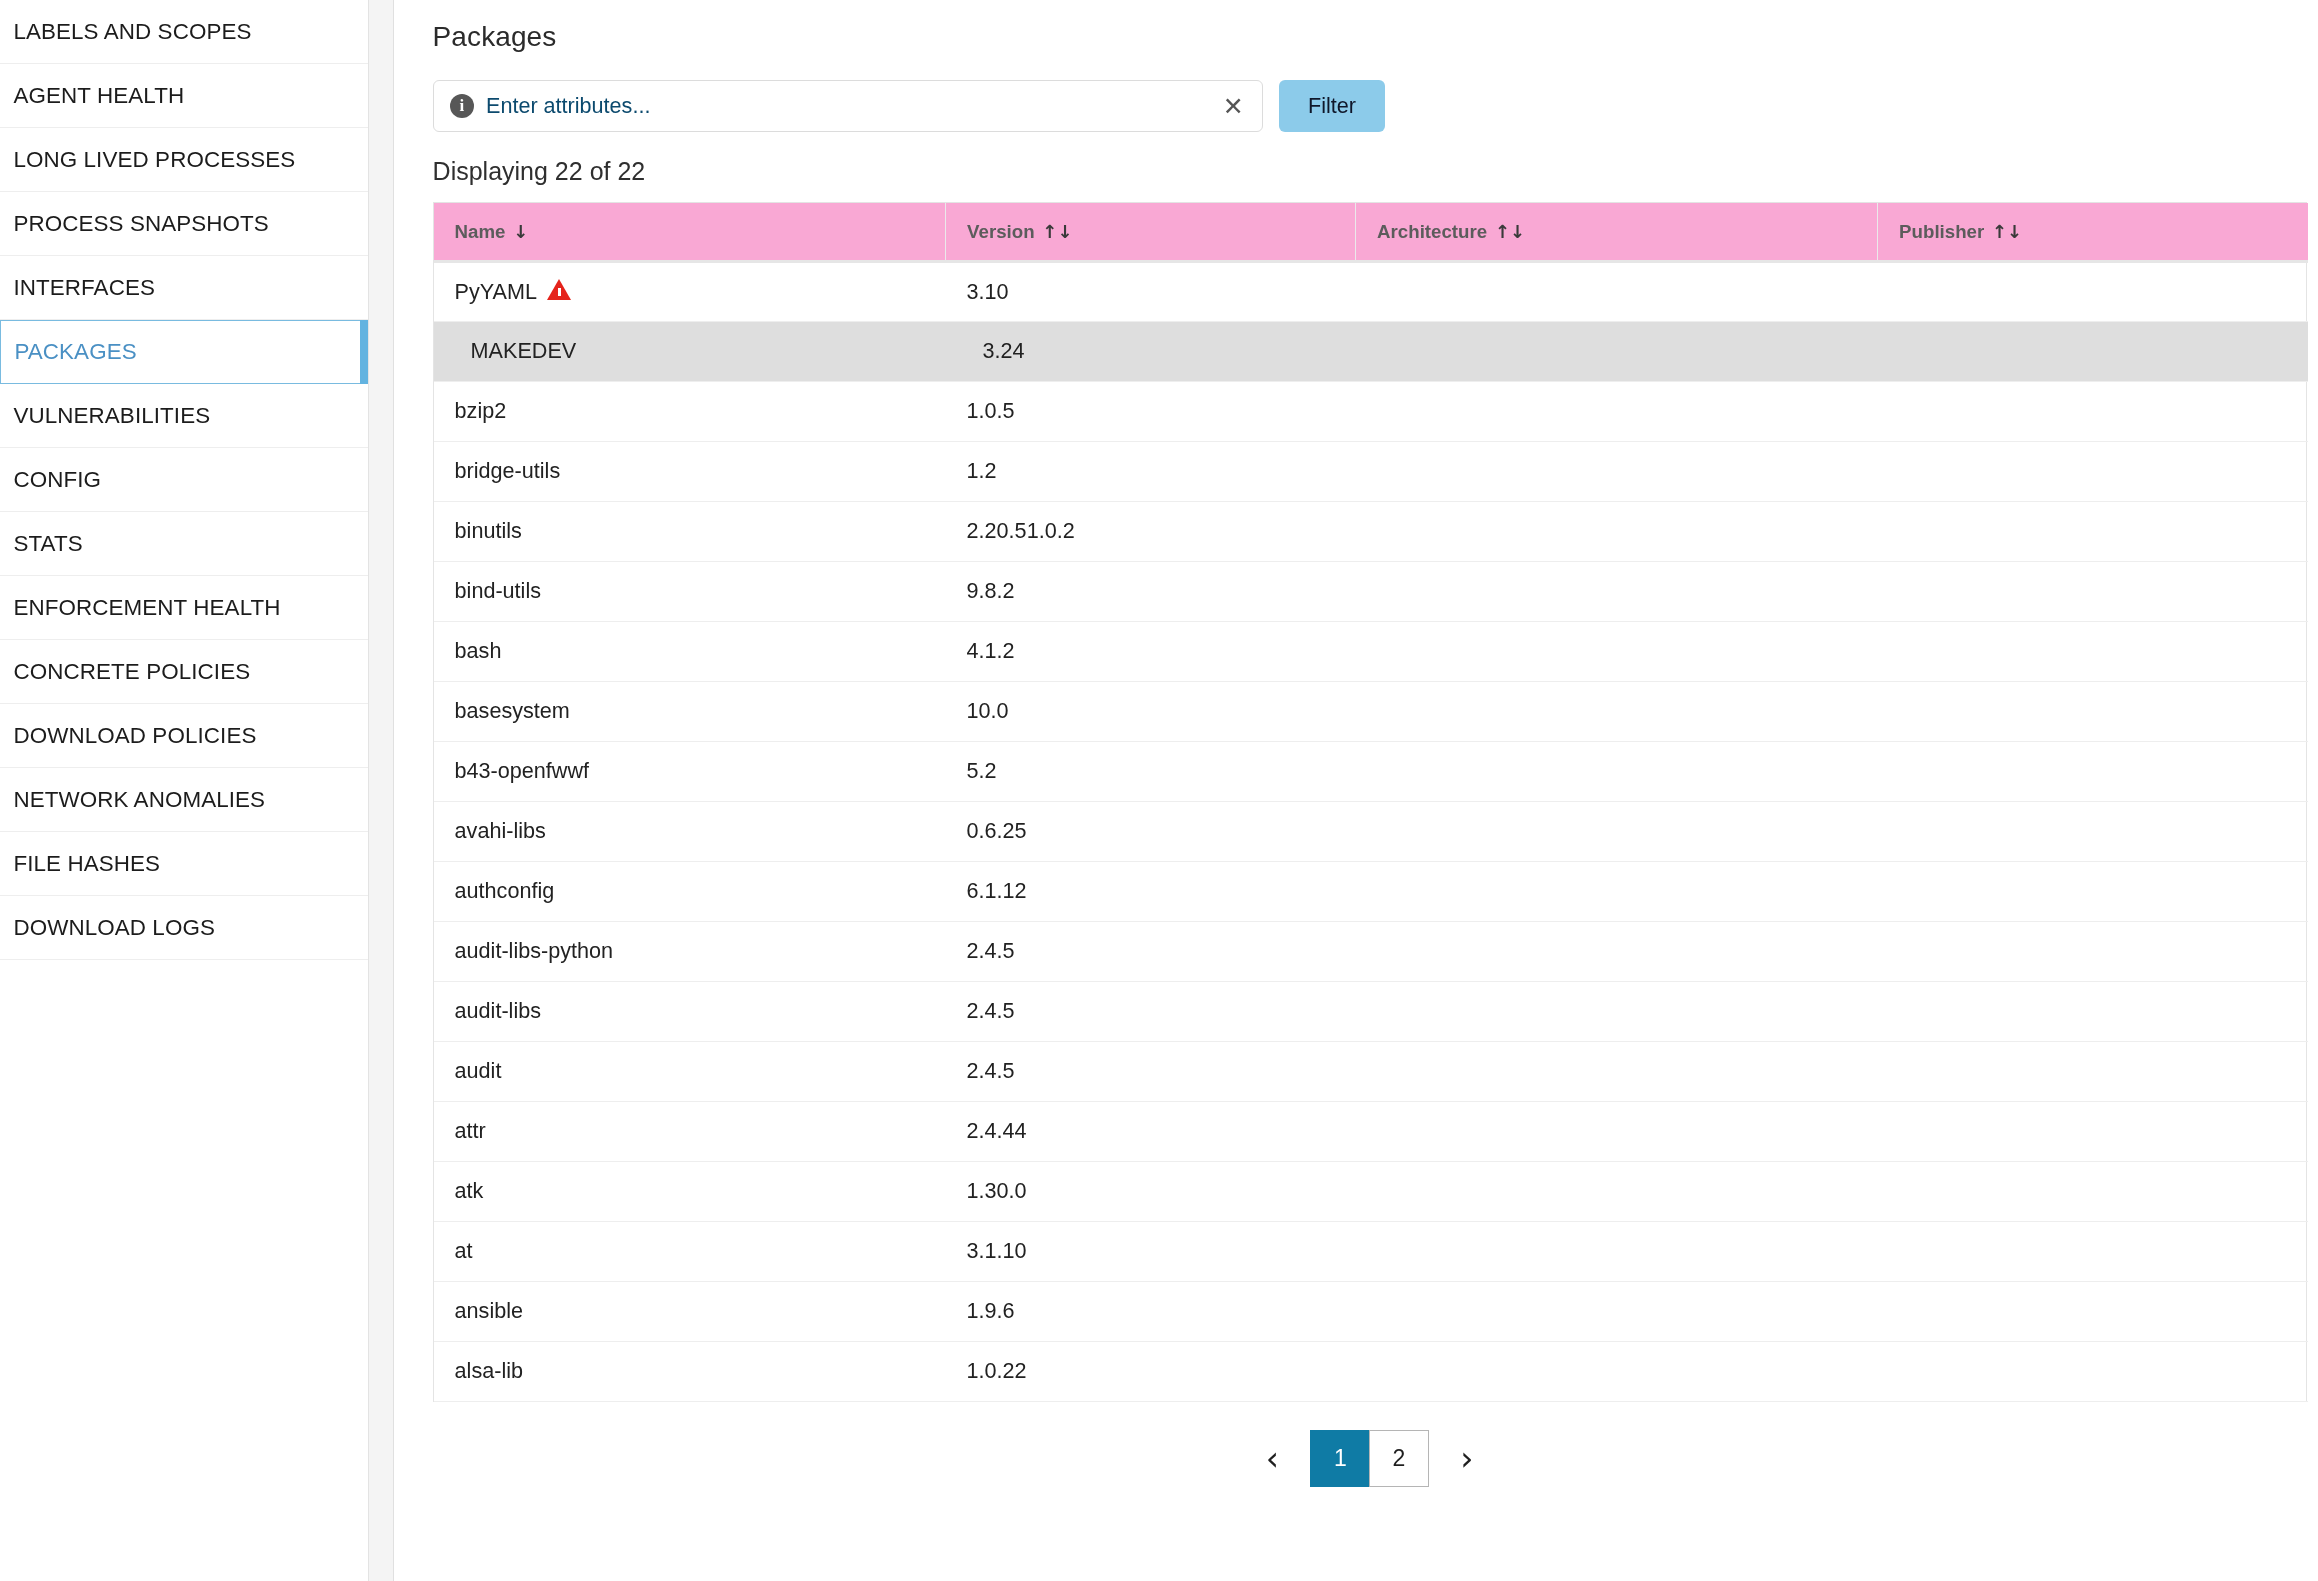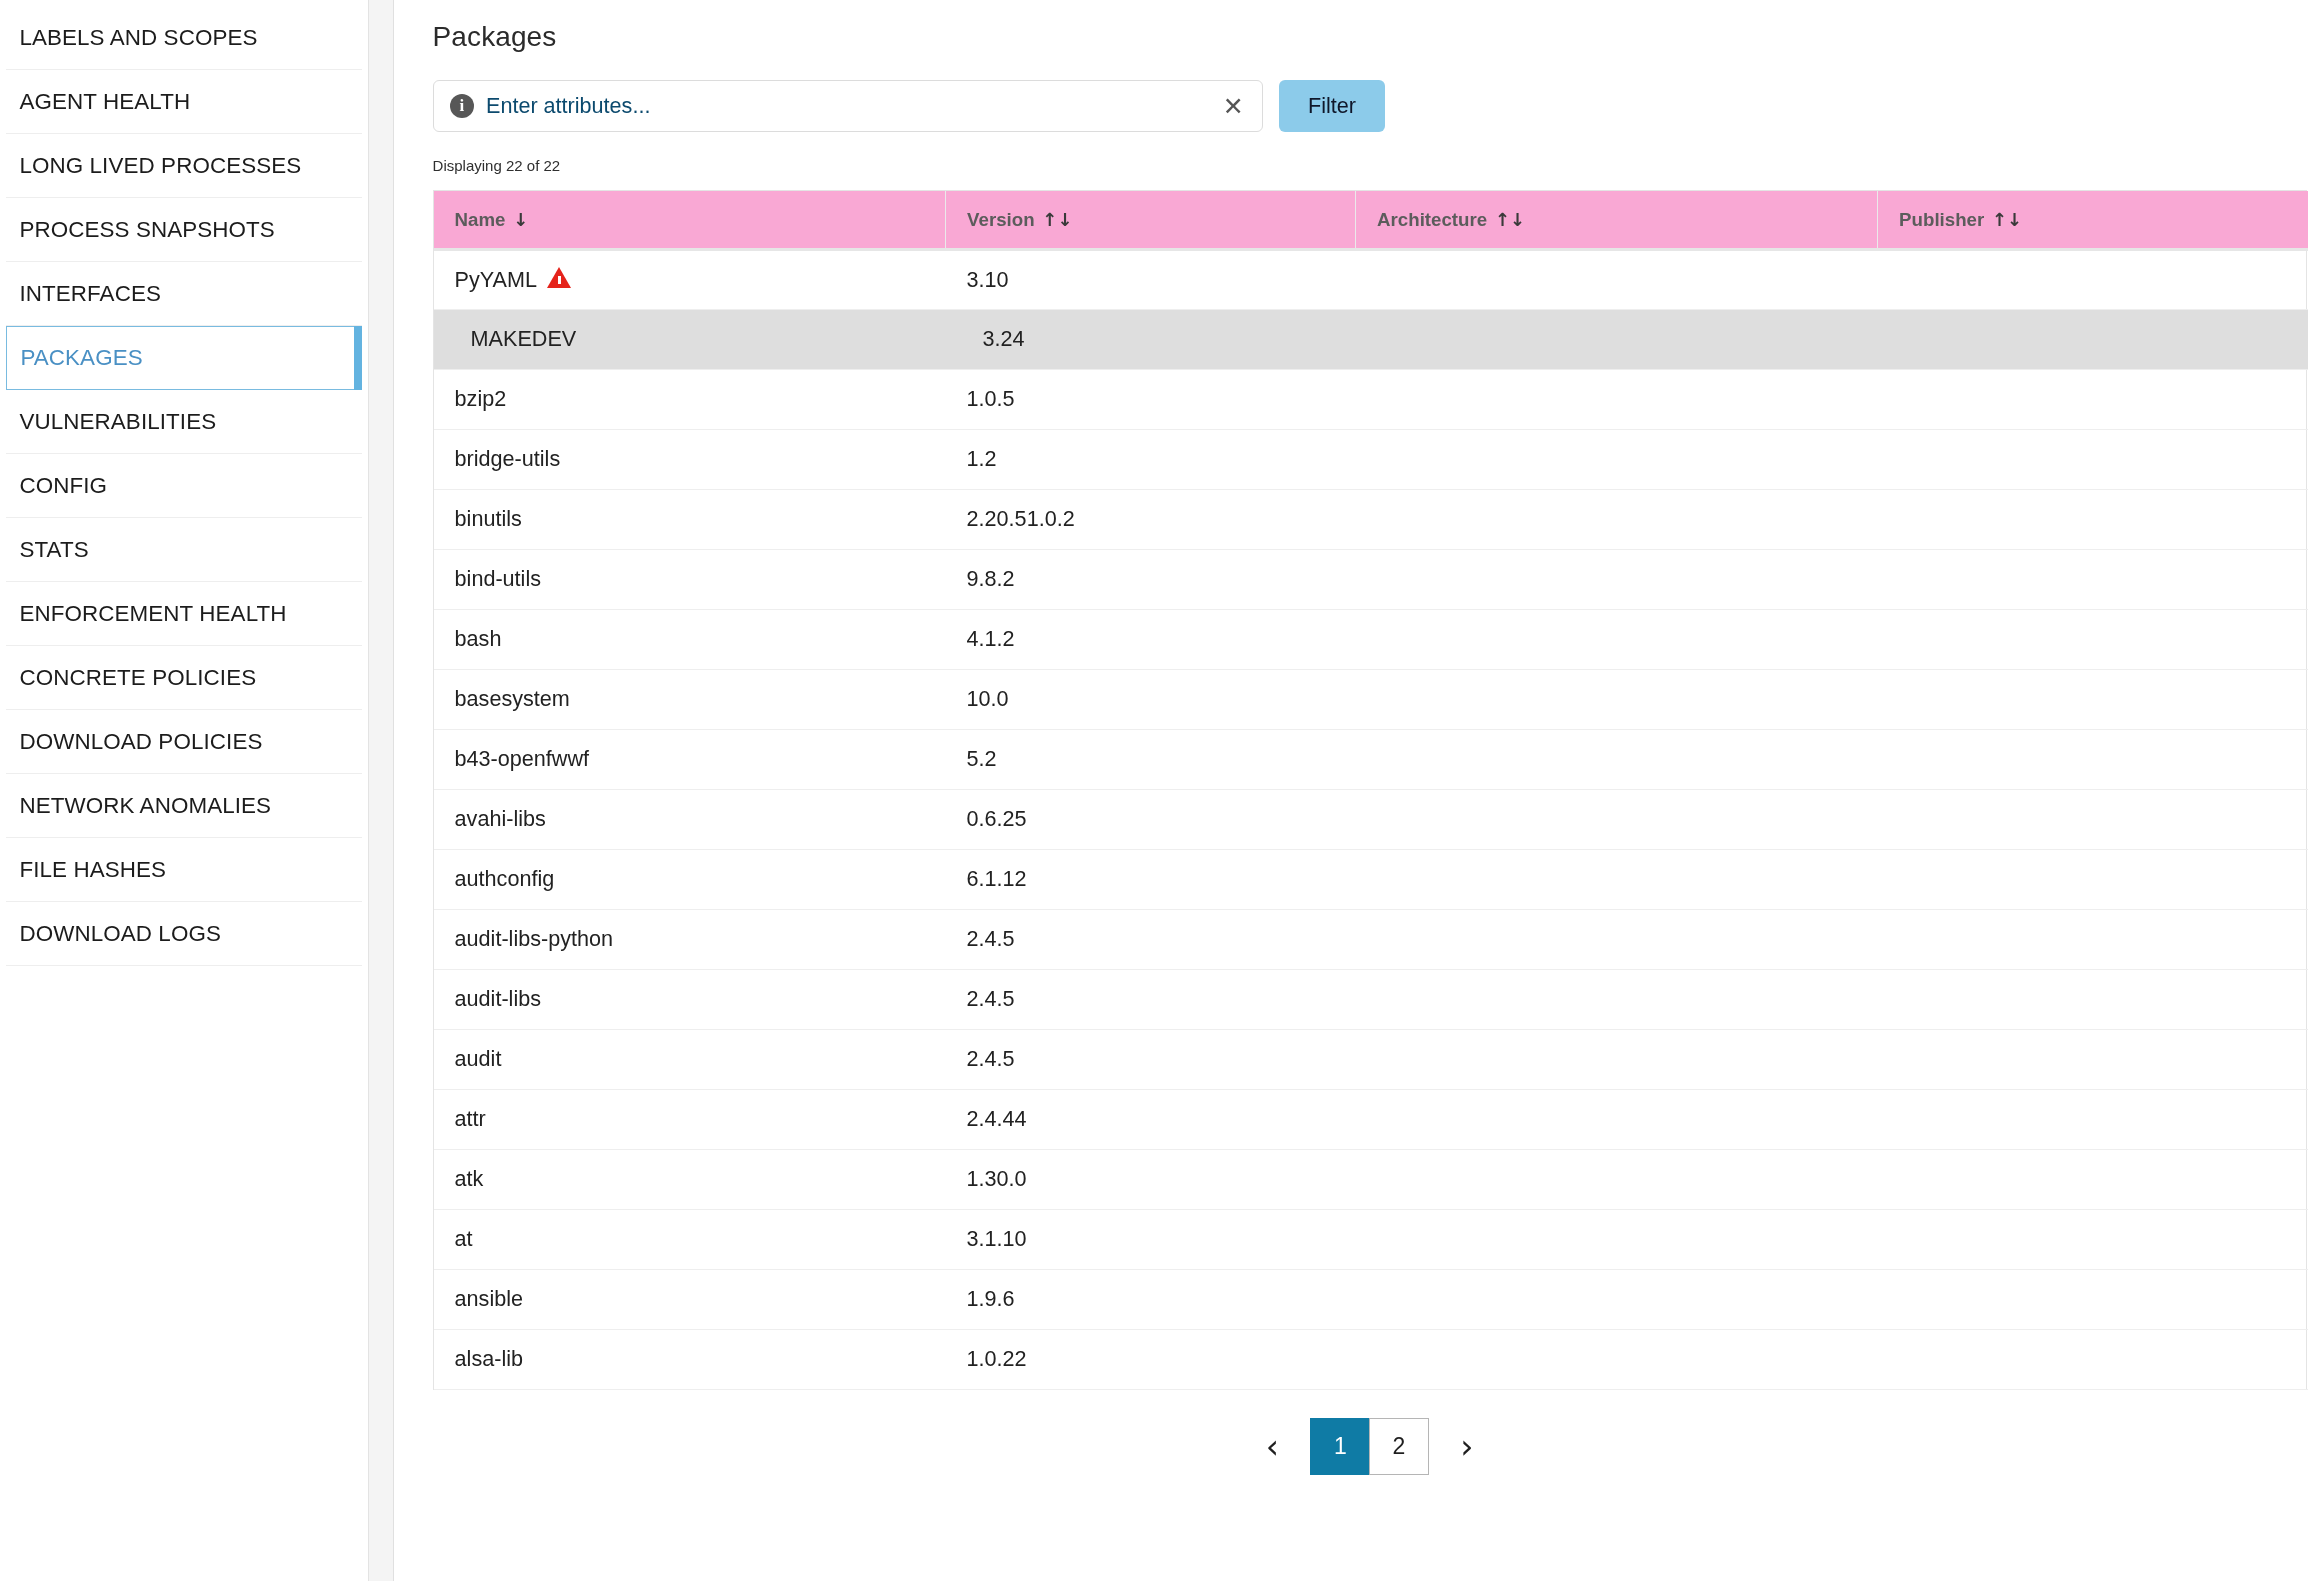--- a/index.html
+++ b/index.html
@@ -19,21 +19,21 @@
   }
 
   
   .sidebar {
     width: 369px;
     flex: 0 0 369px;
     background: #ffffff;
     border-right: 1.5px solid #e3e3e3;
     padding-top: 0;
   }
-  .nav-list { list-style: none; margin: 6px; padding: 0; text-align: right; }
+  .nav-list { list-style: none; margin: 0; padding: 0; text-align: right; }
   .nav-item {
     height: 64px;
     display: flex;
     align-items: center;
     padding-left: 13.4px;
     border-bottom: 1.5px solid #eeeeee;
     font-size: 22.4px;
     letter-spacing: 0.1px;
     color: #1c1c1c;
     cursor: pointer;
@@ -134,21 +134,21 @@
     font-size: 21.6px;
     font-family: "Liberation Sans", sans-serif;
     cursor: pointer;
     display: flex;
     align-items: center;
     justify-content: center;
   }
 
   .displaying {
     margin-top: 25px;
-    font-size: 15px;
+    font-size: 25px;
     color: #2f2f2f;
   }
 
   
   .table-wrap {
     margin-top: 16.4px;
     width: 1874px;
     border: 1.5px solid #e4e4e4;
     border-bottom: none;
     background: #ffffff;

